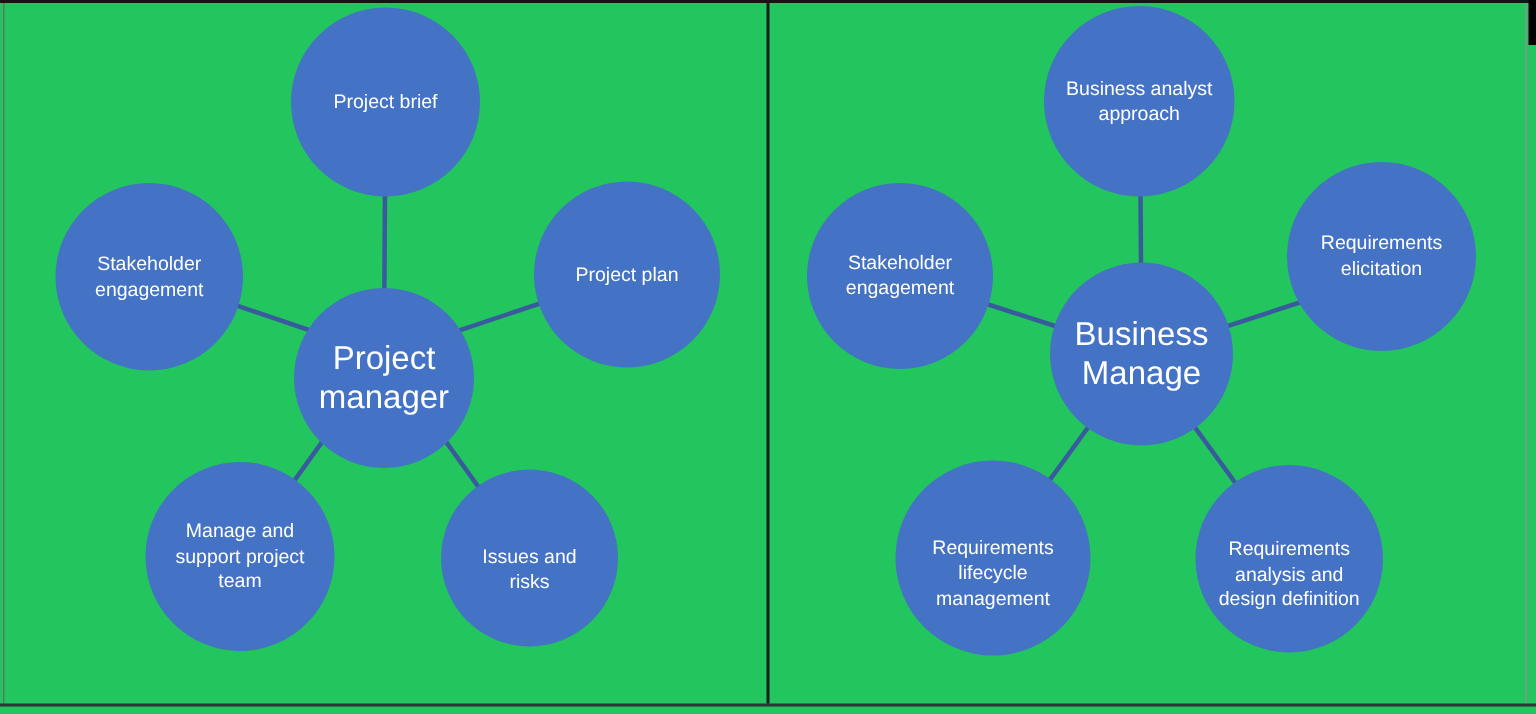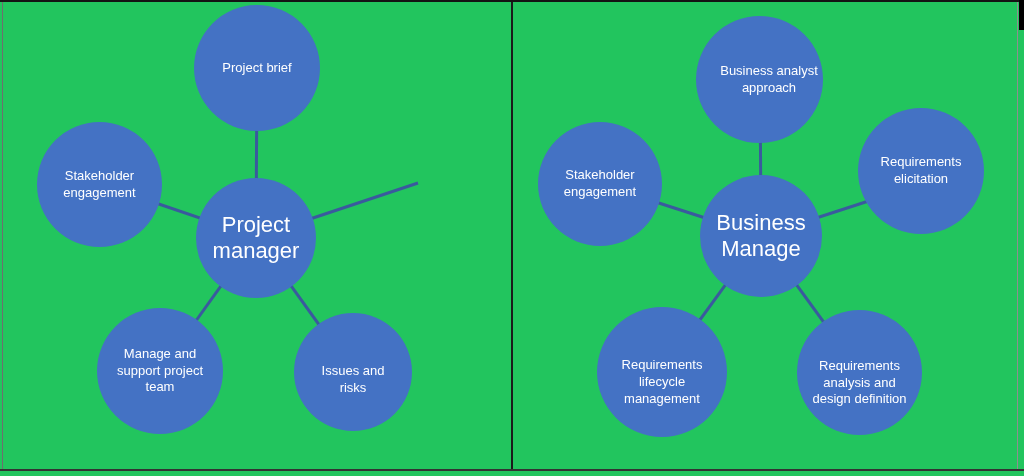--- a/index.html
+++ b/index.html
@@ -67,23 +67,23 @@
   .node.center-node {
     font-size: 22px;
     line-height: 1.18;
   }
   
   .l-top    { left: 194px; top: 5px;   width: 126px; height: 126px; }
   .l-right  { left: 356px; top: 121px; width: 124px; height: 124px; }
   .l-left   { left: 37px;  top: 122px; width: 125px; height: 125px; }
   .l-bl     { left: 97px;  top: 308px; width: 126px; height: 126px; }
   .l-br     { left: 294px; top: 313px; width: 118px; height: 118px; }
-  .l-center { left: 196px; top: 178px; width: 120px; height: 120px; }
+  .l-center { left: 196px; top: 192px; width: 120px; height: 120px; }
   
-  .r-top    { left: 696px; top: 16px;   width: 127px; height: 127px; justify-content: flex-end; }
+  .r-top    { left: 696px; top: 4px;   width: 127px; height: 127px; }
   .r-right  { left: 858px; top: 108px; width: 126px; height: 126px; }
   .r-left   { left: 538px; top: 122px; width: 124px; height: 124px; }
   .r-bl     { left: 597px; top: 307px; width: 130px; height: 130px; }
   .r-br     { left: 797px; top: 310px; width: 125px; height: 125px; }
   .r-center { left: 700px; top: 175px; width: 122px; height: 122px; }
   
   .w80  span { max-width: 80px; margin-top: 16px; }
   .w92  span { max-width: 92px; }
   .w96  span { max-width: 96px; margin-top: 21px; }
   .w100 span { max-width: 100px; }
@@ -106,20 +106,23 @@
 
     <line class="edge" x1="761" y1="236" x2="760" y2="67"></line>
     <line class="edge" x1="761" y1="236" x2="921" y2="184"></line>
     <line class="edge" x1="761" y1="236" x2="600" y2="184"></line>
     <line class="edge" x1="761" y1="236" x2="662" y2="372"></line>
     <line class="edge" x1="761" y1="236" x2="860" y2="372"></line>
   </svg>
 
   <div class="node l-top">
     <span>Project brief</span>
+  </div>
+  <div class="node l-right">
+    <span>Project plan</span>
   </div>
   <div class="node l-br w80">
     <span>Issues and risks</span>
   </div>
   <div class="node l-bl w92">
     <span>Manage and support project team</span>
   </div>
   <div class="node l-left w100">
     <span>Stakeholder engagement</span>
   </div>

